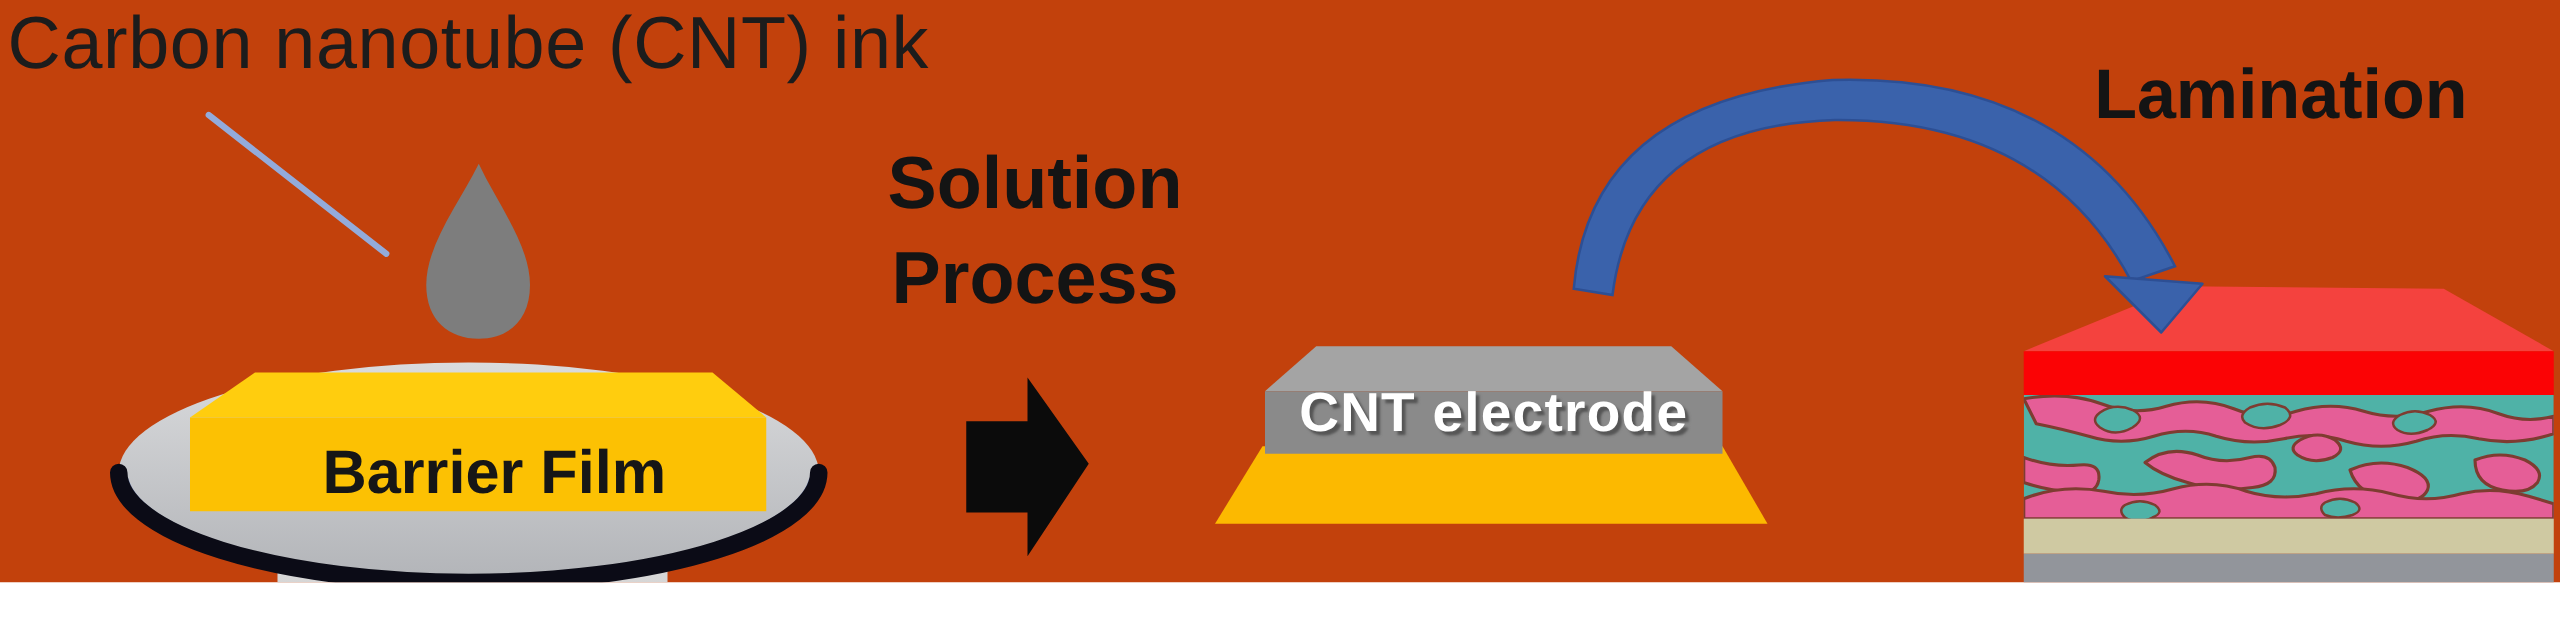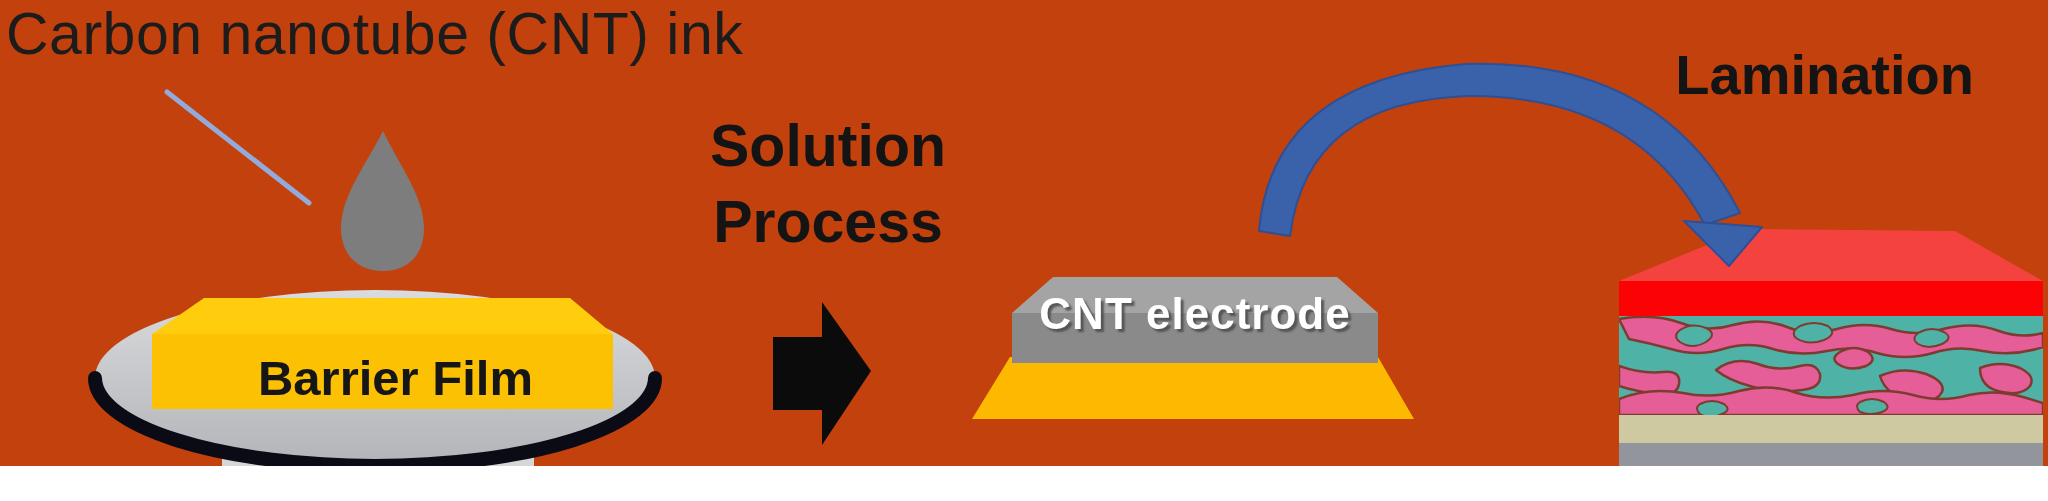--- a/index.html
+++ b/index.html
@@ -5,21 +5,21 @@
   html,body{margin:0;padding:0;background:#ffffff;}
   .canvas{
     position:relative; width:2048px; height:466px; background:#c2410c;
     overflow:hidden; font-family:"Liberation Sans", sans-serif;
   }
   .canvas svg{position:absolute; left:0; top:0;}
   .label{position:absolute; white-space:pre-line;}
   .title{left:6px; top:0px; font-size:59px; font-weight:400; color:#1c1c1c; letter-spacing:.5px;}
   .process{left:672px; top:108px; width:312px; text-align:center; font-size:59px; font-weight:700; line-height:76px; color:#141414;}
   .barrier{left:152px; top:350px; width:461px; text-align:center; font-size:49px; font-weight:700; color:#161616;margin-left:13px;}
-  .cnt{left:1012px; top:289px; width:366px; text-align:center; font-size:44px; font-weight:700; color:#ffffff; letter-spacing:1px; text-shadow:3px 3px 2px rgba(75,75,75,.85);}
+  .cnt{left:1012px; top:306px; width:366px; text-align:center; font-size:44px; font-weight:700; color:#ffffff; letter-spacing:1px; text-shadow:3px 3px 2px rgba(75,75,75,.85);}
   .lam{left:1608px; top:42px; width:366px; text-align:right; font-size:56px; font-weight:700; color:#141414;}
   .blob{stroke:#7e3c31; stroke-width:2.5; stroke-linejoin:round;}
   .hole{stroke:#7e3c31; stroke-width:2; stroke-linejoin:round;}
 </style>
 </head>
 <body>
 
 <div class="canvas">
 
   <svg width="2048" height="501" viewBox="0 0 2048 501">

